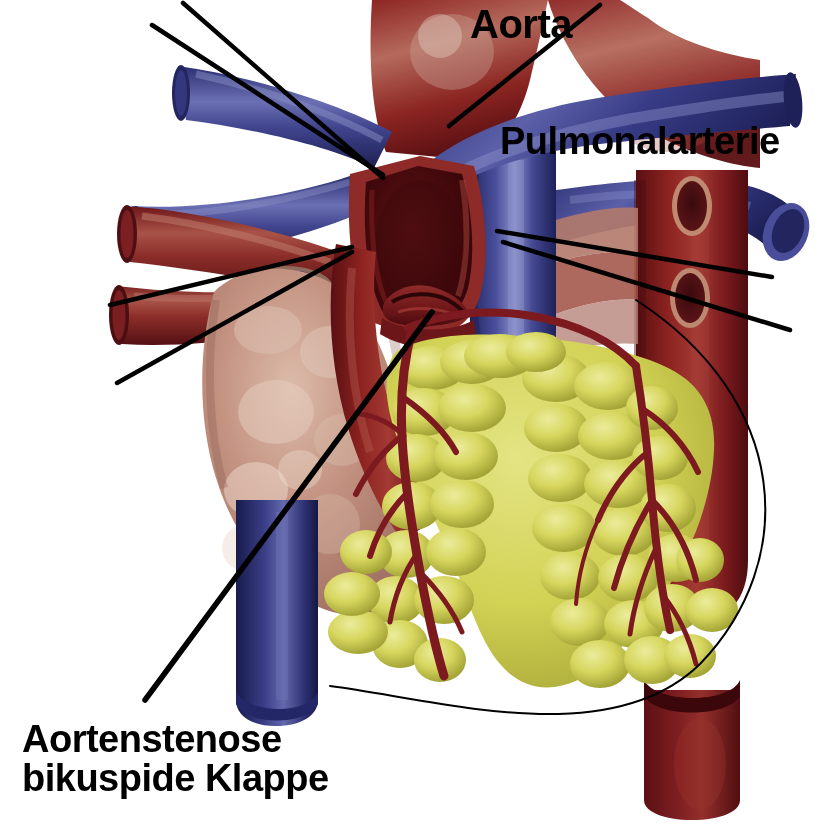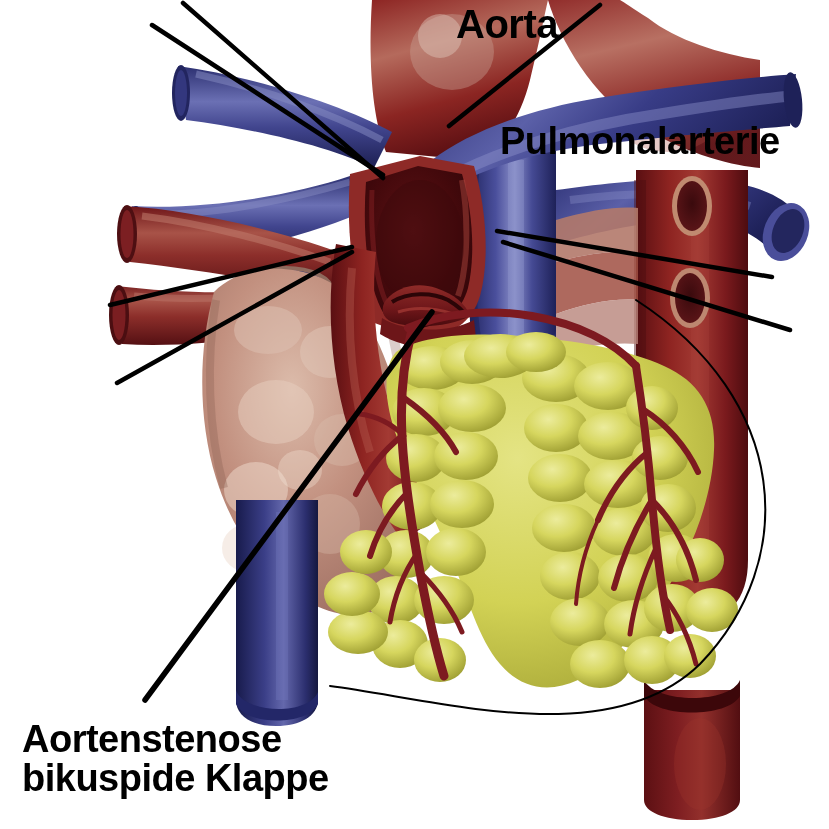--- a/index.html
+++ b/index.html
@@ -28,21 +28,21 @@
   .fig-label {
     position: absolute;
     font-family: "Liberation Sans", sans-serif;
     font-weight: bold;
     color: #000000;
     white-space: pre;
     line-height: 1.02;
     letter-spacing: -0.5px;
   }
   #label-aorta {
-    left: 456px;
+    left: 470px;
     top: 4px;
     font-size: 40px;
   }
   #label-pulmonalarterie {
     left: 500px;
     top: 122px;
     font-size: 38px;
   }
   #label-aortenstenose {
     left: 22px;

